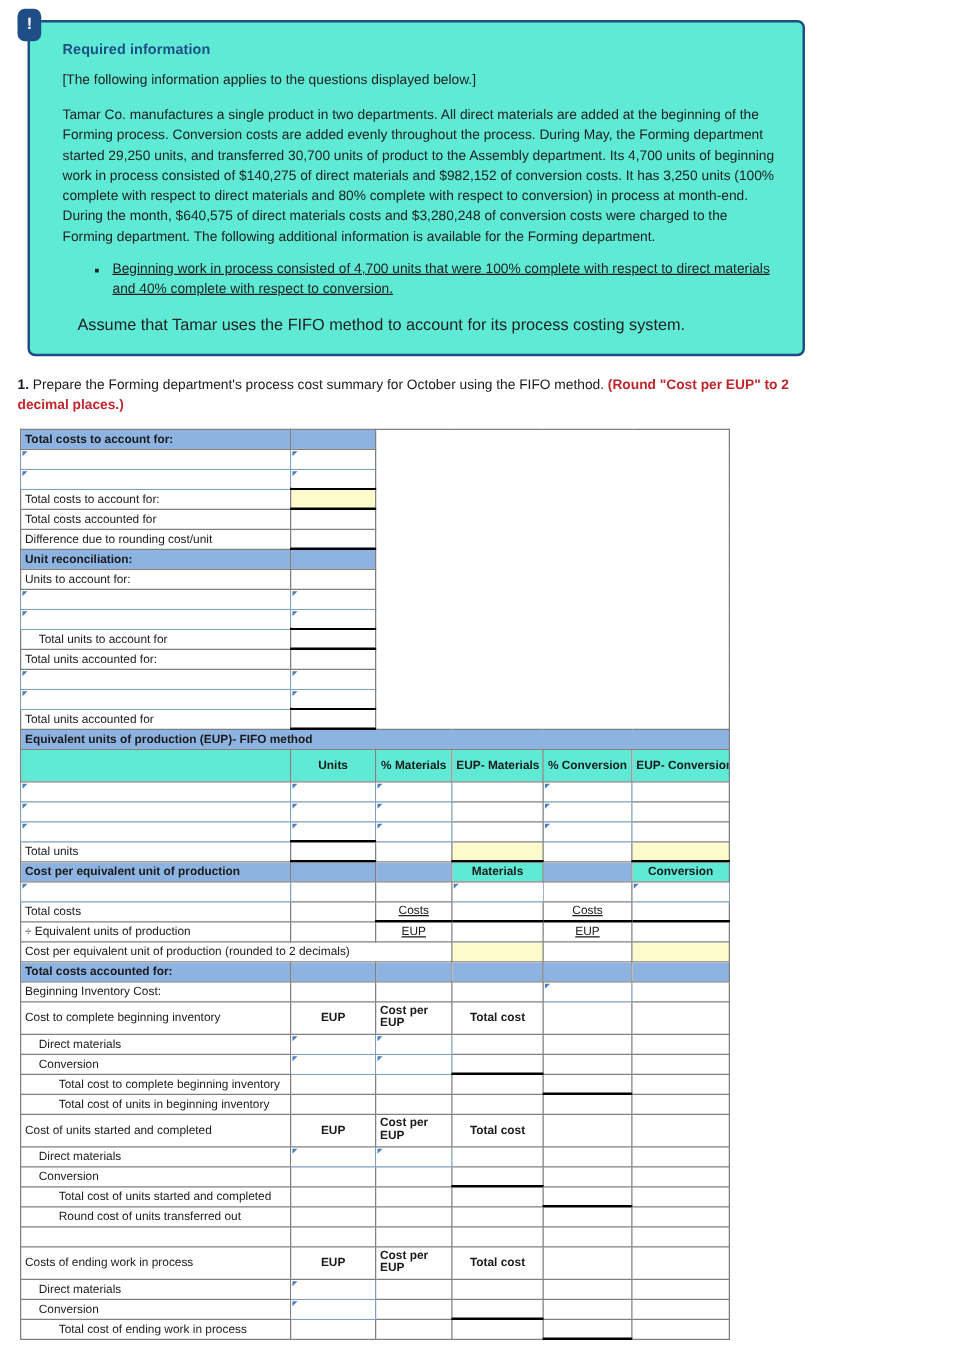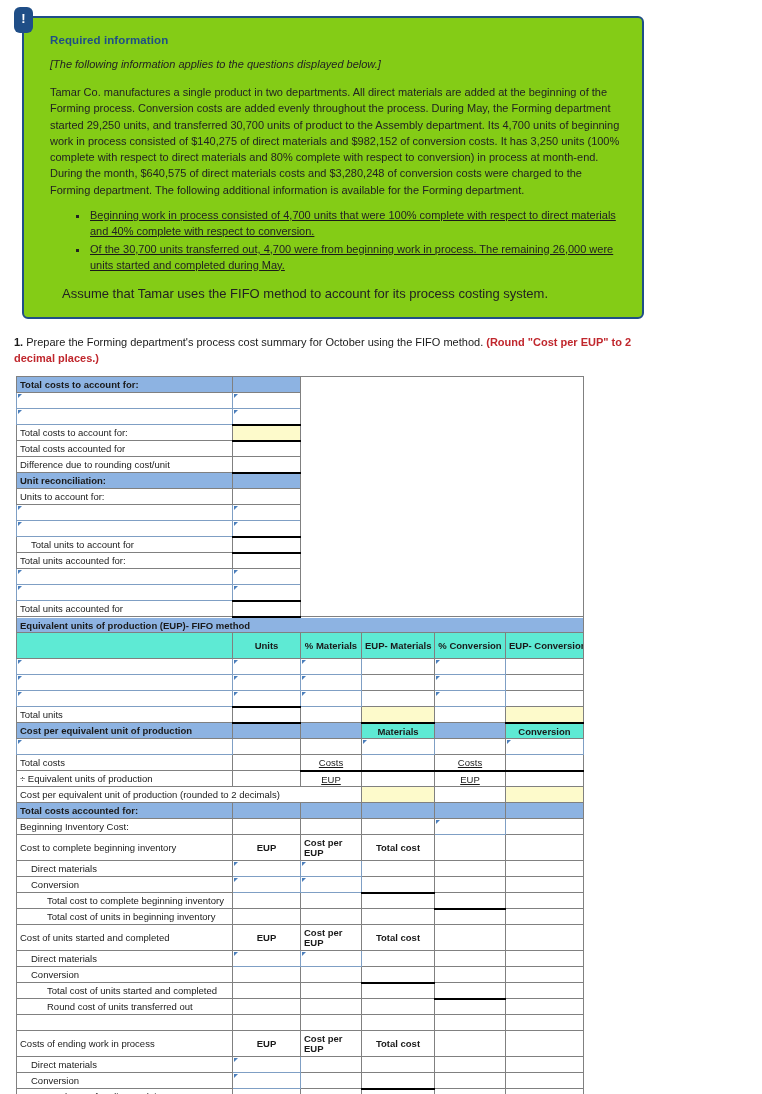--- a/index.html
+++ b/index.html
@@ -19,21 +19,21 @@
   }
 
   
   .callout-wrap {
     position: relative;
     margin: 16px 118px 0 22px;
   }
   .callout {
     border: 2px solid #1f4e87;
     border-radius: 6px;
-    background: #84cc16;
+    background: #5eead4;
     padding: 16px 22px 16px 26px;
     min-height: 240px;
   }
   .alert-badge {
     position: absolute;
     left: -8px;
     top: -9px;
     width: 19px;
     height: 26px;
     background: #1f4e87;
@@ -46,21 +46,20 @@
     z-index: 4;
   }
   .ri-title {
     color: #1f4e87;
     font-size: 11.5px;
     font-weight: bold;
     margin: 0 0 12px 0;
     letter-spacing: .1px;
   }
   .ri-sub {
-    font-style: italic;
     font-size: 11px;
     color: #222;
     margin: 0 0 14px 0;
   }
   .ri-para {
     font-size: 11px;
     line-height: 1.48;
     color: #222;
     margin: 0 0 10px 0;
     text-align: left;
@@ -172,21 +171,20 @@
 <div id="page">
 
   <div class="callout-wrap">
     <div class="alert-badge">!</div>
     <div class="callout">
       <div class="ri-title">Required information</div>
       <div class="ri-sub">[The following information applies to the questions displayed below.]</div>
       <p class="ri-para">Tamar Co. manufactures a single product in two departments. All direct materials are added at the beginning of the Forming process. Conversion costs are added evenly throughout the process. During May, the Forming department started 29,250 units, and transferred 30,700 units of product to the Assembly department. Its 4,700 units of beginning work in process consisted of $140,275 of direct materials and $982,152 of conversion costs. It has 3,250 units (100% complete with respect to direct materials and 80% complete with respect to conversion) in process at month-end. During the month, $640,575 of direct materials costs and $3,280,248 of conversion costs were charged to the Forming department. The following additional information is available for the Forming department.</p>
       <ul class="ri-list">
         <li>Beginning work in process consisted of 4,700 units that were 100% complete with respect to direct materials and 40% complete with respect to conversion.</li>
-        <li>Of the 30,700 units transferred out, 4,700 were from beginning work in process. The remaining 26,000 were units started and completed during May.</li>
       </ul>
       <div class="ri-assume">Assume that Tamar uses the FIFO method to account for its process costing system.</div>
     </div>
   </div>
 
   <div class="question">
     <span class="qnum">1.</span>
     <span>Prepare the Forming department's process cost summary for October using the FIFO method.</span>
     <span class="warn">(Round "Cost per EUP" to 2 decimal places.)</span>
   </div>

